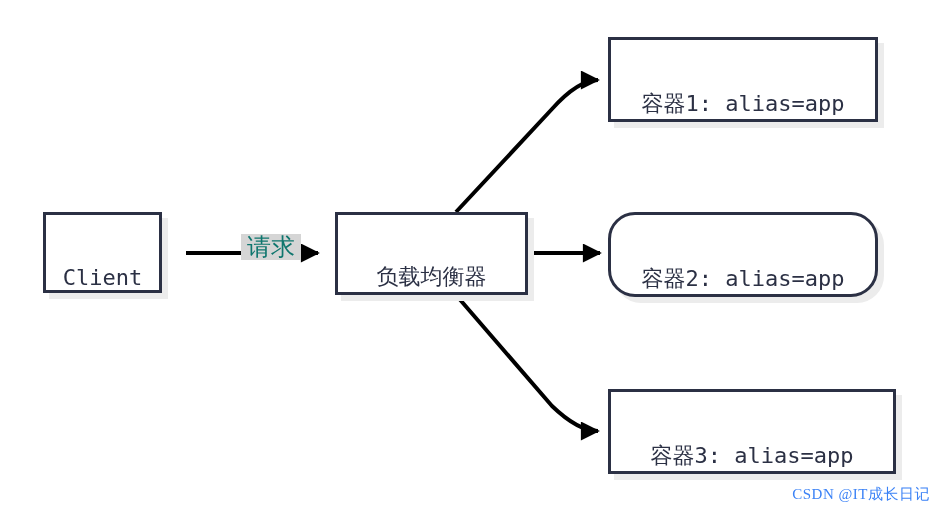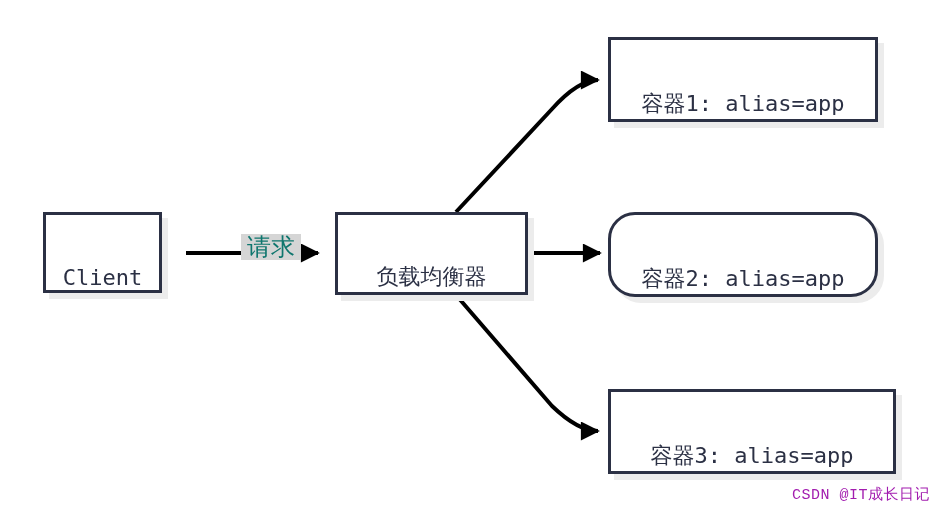--- a/index.html
+++ b/index.html
@@ -43,23 +43,23 @@
     font-size: 24px;
     display: flex;
     align-items: center;
     justify-content: center;
     white-space: nowrap;
     margin-left: 18px;
   }
   .watermark {
     position: absolute;
     right: 8px; bottom: 4px;
-    color: #a21caf;
+    color: #3b82f6;
     font-size: 15px;
-    font-family: Liberation Mono, monospace;
+    font-family: Liberation Serif, serif;
     letter-spacing: 0.5px;
   }
 </style>
 </head>
 <body>
 
 <div class="stage">
 
   <svg class="arrows-layer" width="938" height="508" viewBox="0 0 938 508" aria-hidden="true">
     <defs>

